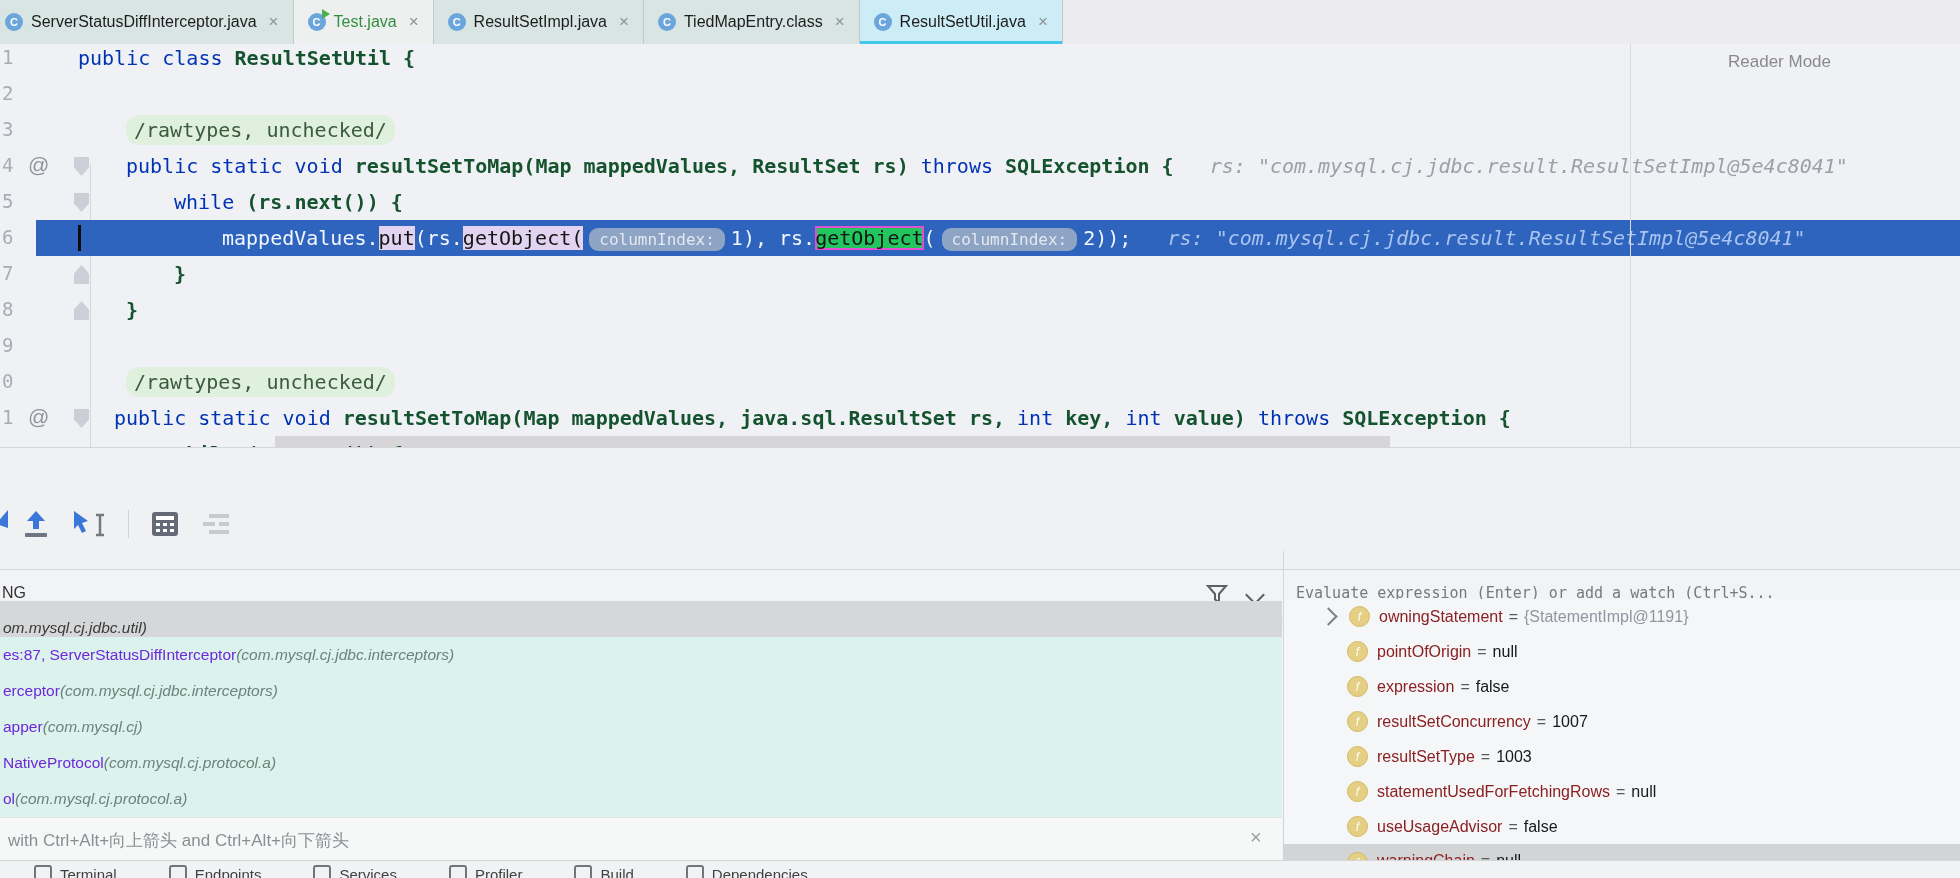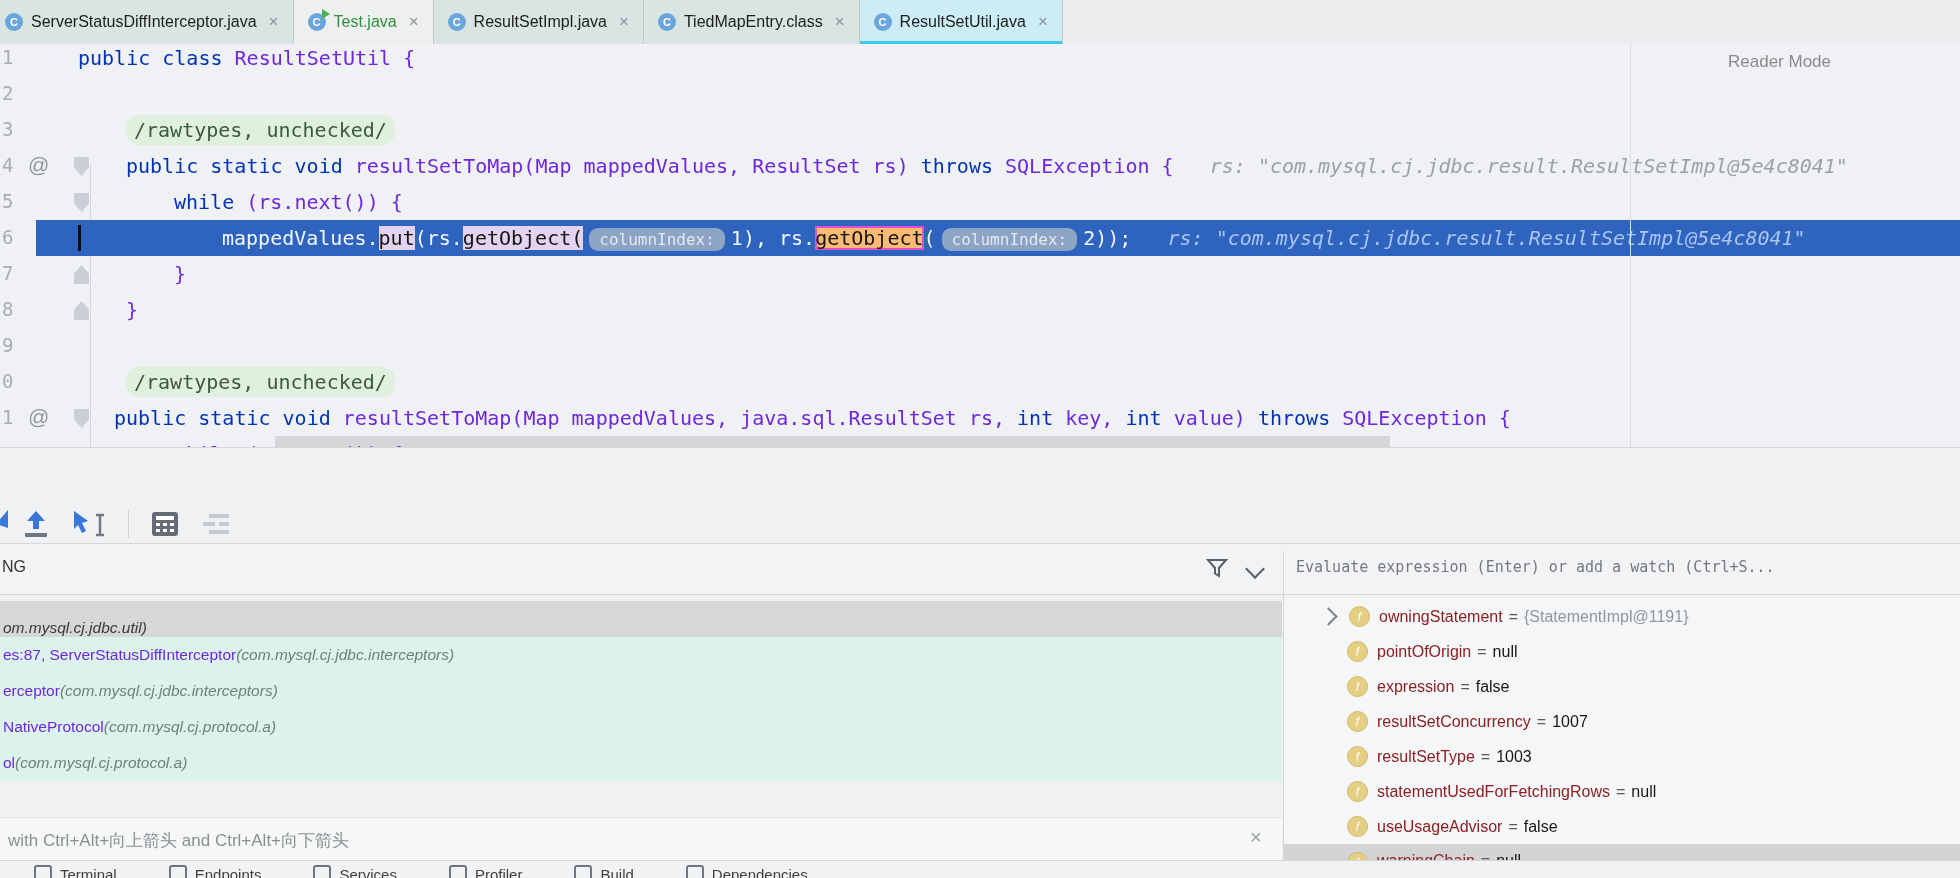--- a/index.html
+++ b/index.html
@@ -30,38 +30,38 @@
        font-size:19px;color:#a8acb3;}
   .cline .atmark{position:absolute;left:28px;top:5px;font-size:21px;color:#8f949b;}
   .fold{position:absolute;left:74px;top:9px;width:15px;height:19px;background:#ccd0d6;}
   .fold.down{clip-path:polygon(0 0,100% 0,100% 55%,50% 100%,0 55%);}
   .fold.up{clip-path:polygon(50% 0,100% 45%,100% 100%,0 100%,0 45%);}
   .execbar{position:absolute;left:36px;top:0;width:1924px;height:36px;background:#2e64bd;}
   .caret{position:absolute;left:78px;top:5px;width:3px;height:26px;background:#0b0b0b;z-index:4;}
   .code{position:absolute;top:4px;white-space:pre;font-family:"DejaVu Sans Mono",monospace;
         font-size:20px;line-height:28px;z-index:3;}
   .tk-kw{color:#0033b3;}
-  .tk-pl{color:#6d28d9;}
+  .tk-pl{color:#14532d;font-weight:bold;}
   .tk-fold{background:#dff0dc;color:#3c5a40;padding:3px 8px;border-radius:13px;}
   .tk-hint{color:#9aa1a8;font-style:italic;}
   .tk-hintblue{color:#a9c4ef;font-style:italic;}
   .tk-exec{color:#f2f6ff;}
   .tk-lav{background:#e2d3f0;color:#141414;}
-  .tk-pink{background:#fdba74;color:#141414;box-shadow:0 0 0 2px #e14fd2 inset;margin-top:12px;}
+  .tk-pink{background:#22c55e;color:#141414;box-shadow:0 0 0 2px #e14fd2 inset;margin-top:12px;}
   .tk-badge{background:#8da4c4;color:#e3e9f2;font-size:16px;border-radius:9px;padding:2px 10px;margin:0 6px;}
   .l12band{position:absolute;left:275px;top:0;width:1115px;height:11px;background:#d6d6d9;}
   .partial-line{height:11px;overflow:hidden;}
   
   #debug{position:absolute;left:0;top:447px;width:1960px;height:431px;background:#f0f1f3;border-top:1px solid #d5d6d8;}
   #dbg-toolbar{position:absolute;left:0;top:48px;width:1960px;height:55px;display:flex;align-items:center;}
   .tbicon{margin-left:22px;display:flex;align-items:center;}
   .tbsep{width:1px;height:28px;background:#d0d2d6;margin-left:22px;}
   #partial-icon{position:absolute;left:-6px;top:12px;width:14px;height:26px;}
   
-  #hdr-row{position:absolute;left:0;top:95px;width:1960px;height:50px;background:#f2f3f5;
+  #hdr-row{position:absolute;left:0;top:121px;width:1960px;height:50px;background:#f2f3f5;
            border-top:1px solid #d2d4d7;border-bottom:1px solid #d2d4d7;}
   #frames-header-label{position:absolute;left:2px;top:14px;font-size:16px;color:#333;}
   #filter-icon{position:absolute;left:1206px;top:13px;}
   #hdr-chevron{position:absolute;left:1248px;top:18px;width:12px;height:12px;border-right:2px solid #596066;
        border-bottom:2px solid #596066;transform:rotate(45deg);}
   #panel-sep{position:absolute;left:1283px;top:103px;width:1px;height:313px;background:#d5d6d9;}
   #eval-field{position:absolute;left:1296px;top:14px;font-family:"DejaVu Sans Mono",monospace;
        font-size:15px;color:#75797e;white-space:nowrap;}
   
   #frames{position:absolute;left:0;top:153px;width:1282px;height:216px;}
@@ -258,20 +258,24 @@
       </div>
       <div class="frow lib">
         <span class="fmain">es:87, ServerStatusDiffInterceptor </span>
         <span class="fpkg">(com.mysql.cj.jdbc.interceptors)</span>
       </div>
       <div class="frow lib">
         <span class="fmain">erceptor </span>
         <span class="fpkg">(com.mysql.cj.jdbc.interceptors)</span>
       </div>
       <div class="frow lib">
+        <span class="fmain">apper </span>
+        <span class="fpkg">(com.mysql.cj)</span>
+      </div>
+      <div class="frow lib">
         <span class="fmain">NativeProtocol </span>
         <span class="fpkg">(com.mysql.cj.protocol.a)</span>
       </div>
       <div class="frow lib">
         <span class="fmain">ol </span>
         <span class="fpkg">(com.mysql.cj.protocol.a)</span>
       </div>
     </div>
 
   <div id="frames-banner">

